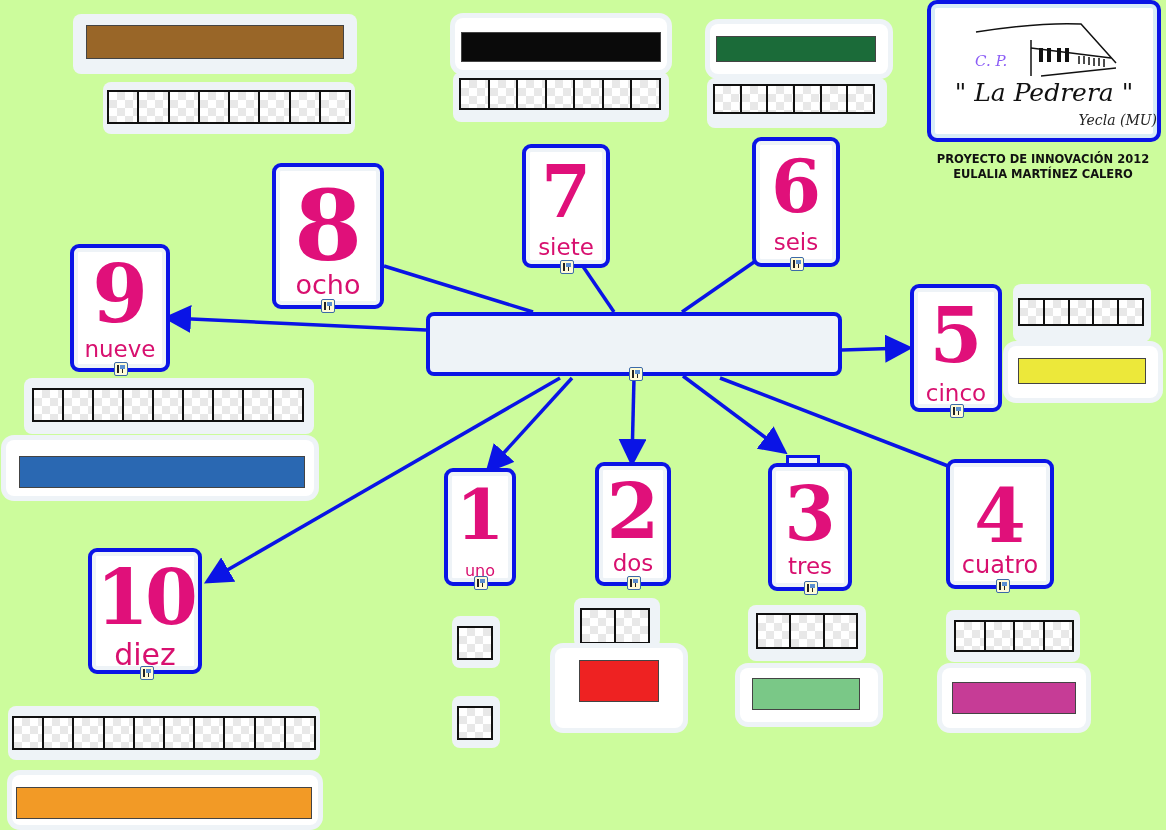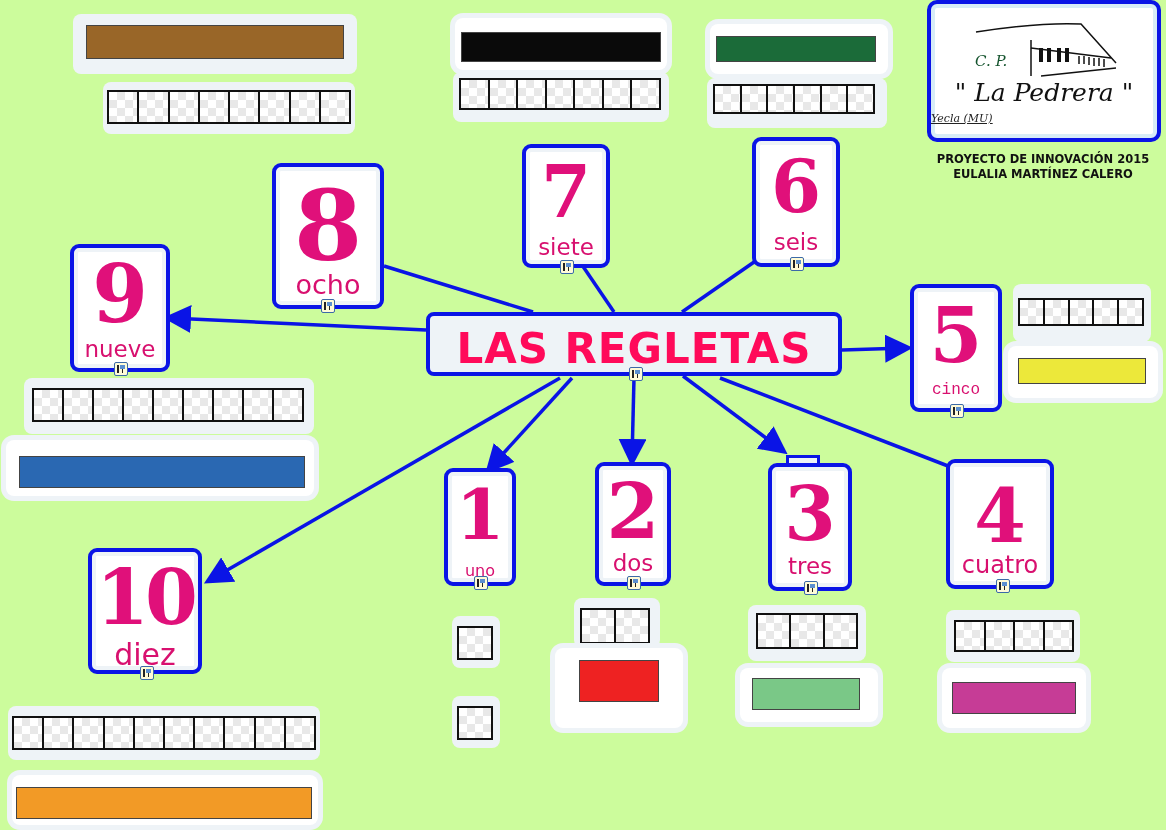--- a/index.html
+++ b/index.html
@@ -17,23 +17,23 @@
   .panel{position:absolute;background:#eef3f7;border-radius:8px;}
   .panel.white{background:#fff;box-shadow:0 0 0 5px #eef3f7;}
   .bar{position:absolute;border:1px solid #444;box-sizing:border-box;}
   .cells{position:absolute;display:flex;border:2px solid #111;box-sizing:border-box;background:#f4f4f4;}
   .cell{flex:1;border-right:2px solid #111;background:
      linear-gradient(45deg,#e8e8e8 25%,transparent 25%,transparent 75%,#e8e8e8 75%),
      linear-gradient(45deg,#e8e8e8 25%,#fff 25%,#fff 75%,#e8e8e8 75%);
      background-size:16px 16px;background-position:0 0,8px 8px;}
   .cell:last-child{border-right:none;}
   .logo{position:absolute;left:927px;top:0;width:234px;height:142px;background:#fff;border:4px solid #0a14e6;border-radius:10px;box-sizing:border-box;box-shadow:inset 0 0 0 4px #d7ecf7;}
-  .logo-cp{position:absolute;left:44px;top:48px;font-family:"DejaVu Serif",serif;font-style:italic;font-size:15px;color:#14532d;}
+  .logo-cp{position:absolute;left:44px;top:48px;font-family:"DejaVu Serif",serif;font-style:italic;font-size:15px;color:#8b5cf6;}
   .logo-name{position:absolute;left:0;right:0;top:74px;text-align:center;font-family:"DejaVu Serif",serif;font-style:italic;font-size:25px;color:#111;}
-  .logo-sub{position:absolute;left:0;right:0;top:108px;text-align:left;font-family:"DejaVu Serif",serif;font-style:italic;font-size:11px;color:#222;text-decoration:underline;}
+  .logo-sub{position:absolute;left:0;right:0;top:108px;text-align:right;font-family:"DejaVu Serif",serif;font-style:italic;font-size:14px;color:#222;}
   .credit{position:absolute;left:920px;top:152px;width:246px;text-align:center;font-weight:bold;font-size:11.5px;color:#111;line-height:15px;font-family:"DejaVu Sans",sans-serif;}
 </style>
 </head>
 <body>
 
 <svg class="links" viewBox="0 0 1166 830">
   <defs>
     <marker id="arr" markerWidth="8" markerHeight="8" refX="6" refY="4" orient="auto" markerUnits="strokeWidth">
       <path d="M0,0 L8,4 L0,8 z" fill="#0a14e6"></path>
     </marker>
@@ -46,39 +46,38 @@
     <line x1="842" y1="350" x2="906" y2="348" marker-end="url(#arr)"></line>
     <line x1="572" y1="378" x2="490" y2="468" marker-end="url(#arr)"></line>
     <line x1="634" y1="378" x2="632" y2="460" marker-end="url(#arr)"></line>
     <line x1="683" y1="376" x2="782" y2="450" marker-end="url(#arr)"></line>
     <line x1="720" y1="378" x2="948" y2="466"></line>
     <line x1="560" y1="378" x2="210" y2="580" marker-end="url(#arr)"></line>
   </g>
 </svg>
 
 <div class="title-box">
-  <div class="title-text">LAS REGLETAS</div>
   <div class="note" style="left:199px;top:51px;"></div>
 </div>
 
 <div class="logo">
   <svg class="abs" style="left:40px;top:14px;" width="150" height="70">
     <path d="M5 14 Q70 4 110 6 L145 45" stroke="#111" stroke-width="1.5" fill="none"></path>
     <path d="M60 22 L60 58" stroke="#111" stroke-width="1.5"></path>
     <path d="M60 30 L140 40" stroke="#111" stroke-width="1.5"></path>
     <path d="M70 30 l0 14 M78 30 l0 14 M88 30 l0 14 M96 30 l0 14" stroke="#111" stroke-width="4"></path>
     <path d="M108 38 l0 8 M113 38 l0 8 M118 39 l0 8 M123 40 l0 8 M128 40 l0 8 M133 41 l0 8" stroke="#111" stroke-width="1.5"></path>
     <path d="M70 58 L145 50" stroke="#111" stroke-width="1.5"></path>
   </svg>
   <div class="logo-cp">C. P.</div>
   <div class="logo-name">" La Pedrera "</div>
   <div class="logo-sub">Yecla (MU)</div>
 </div>
 <div class="credit">
-  <div>PROYECTO DE INNOVACIÓN 2015</div>
+  <div>PROYECTO DE INNOVACIÓN 2012</div>
   <div>EULALIA MARTÍNEZ CALERO</div>
 </div>
 
 <div class="panel" style="left:73px;top:14px;width:284px;height:60px;">
   <div class="bar" style="left:13px;top:11px;width:258px;height:34px;background:#996628;"></div>
 </div>
 <div class="panel" style="left:103px;top:82px;width:252px;height:52px;">
   <div class="cells" style="left:4px;top:8px;width:244px;height:34px;">
     <div class="cell"></div>
       <div class="cell"></div>
@@ -152,21 +151,21 @@
       <div class="cell"></div>
       <div class="cell"></div>
   </div>
 </div>
 <div class="panel white" style="left:6px;top:440px;width:308px;height:56px;">
   <div class="bar" style="left:13px;top:16px;width:286px;height:32px;background:#2a68b2;"></div>
 </div>
 
 <div class="card" style="left:910px;top:284px;width:92px;height:128px;">
   <div class="num" style="top:10px;font-size:76px;">5</div>
-  <div class="word" style="top:94px;font-size:16px;font-family:Liberation Mono, monospace;">cinco</div>
+  <div class="word" style="top:94px;font-size:23px;">cinco</div>
   <div class="note" style="left:36px;top:116px;"></div>
 </div>
 <div class="panel" style="left:1013px;top:284px;width:138px;height:58px;">
   <div class="cells" style="left:5px;top:14px;width:126px;height:28px;">
     <div class="cell"></div>
       <div class="cell"></div>
       <div class="cell"></div>
       <div class="cell"></div>
       <div class="cell"></div>
   </div>

